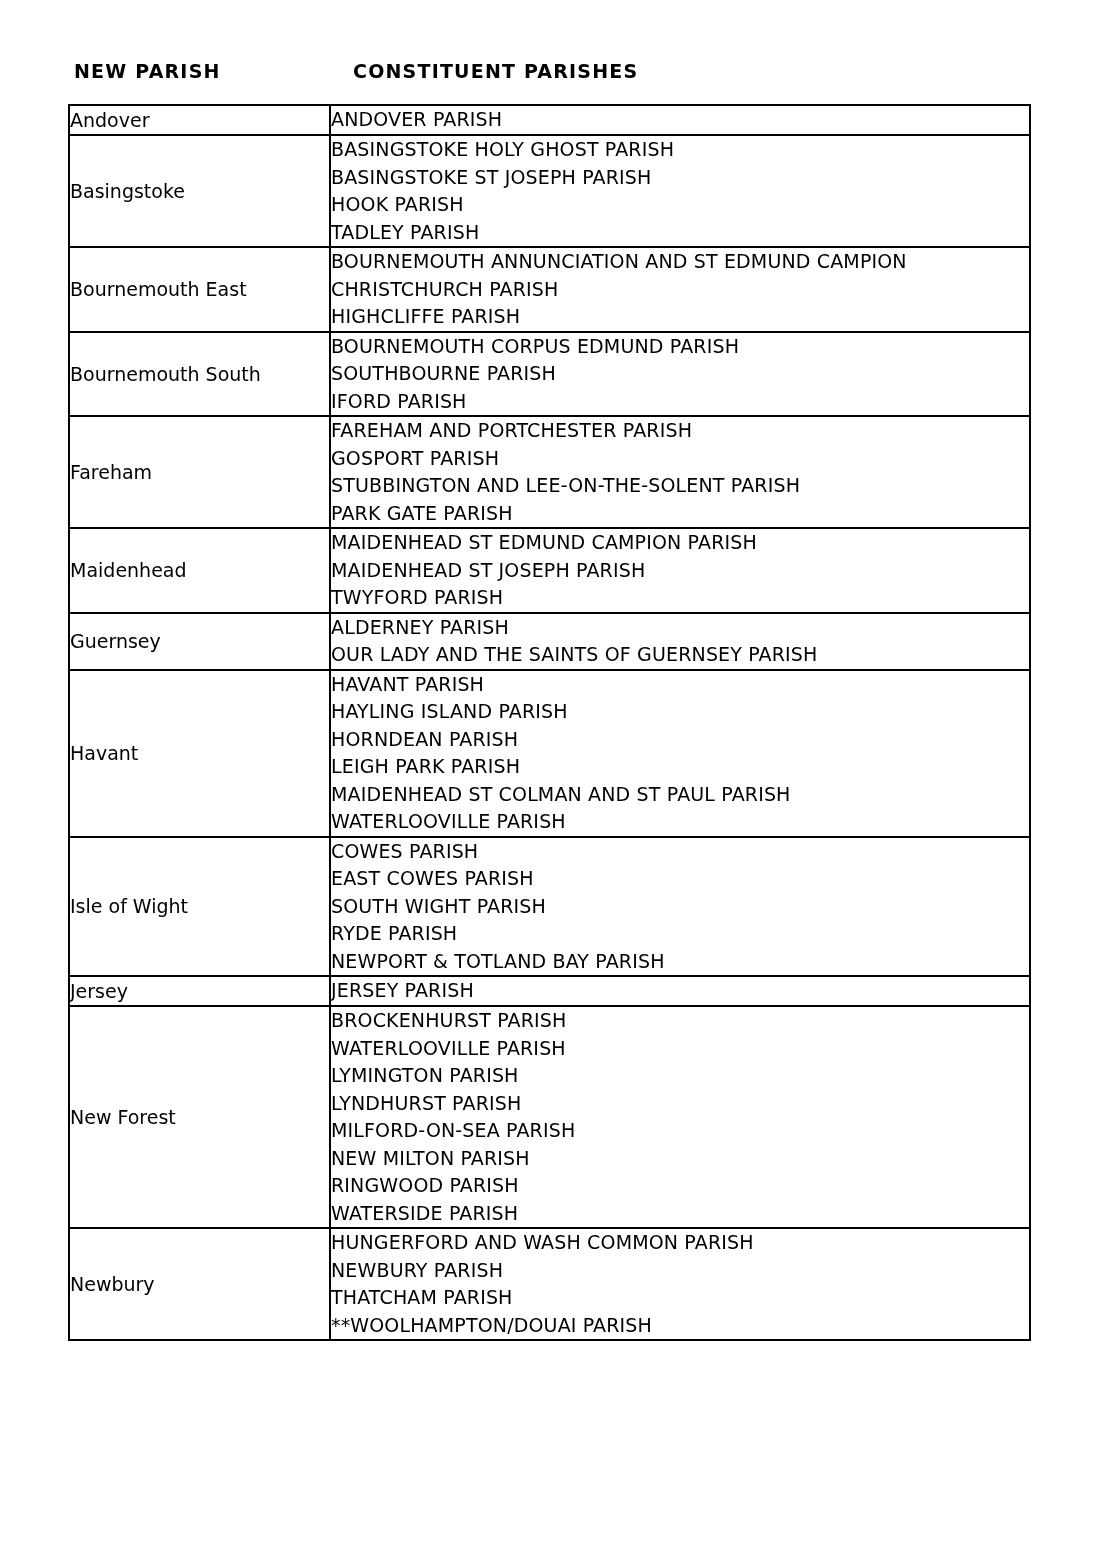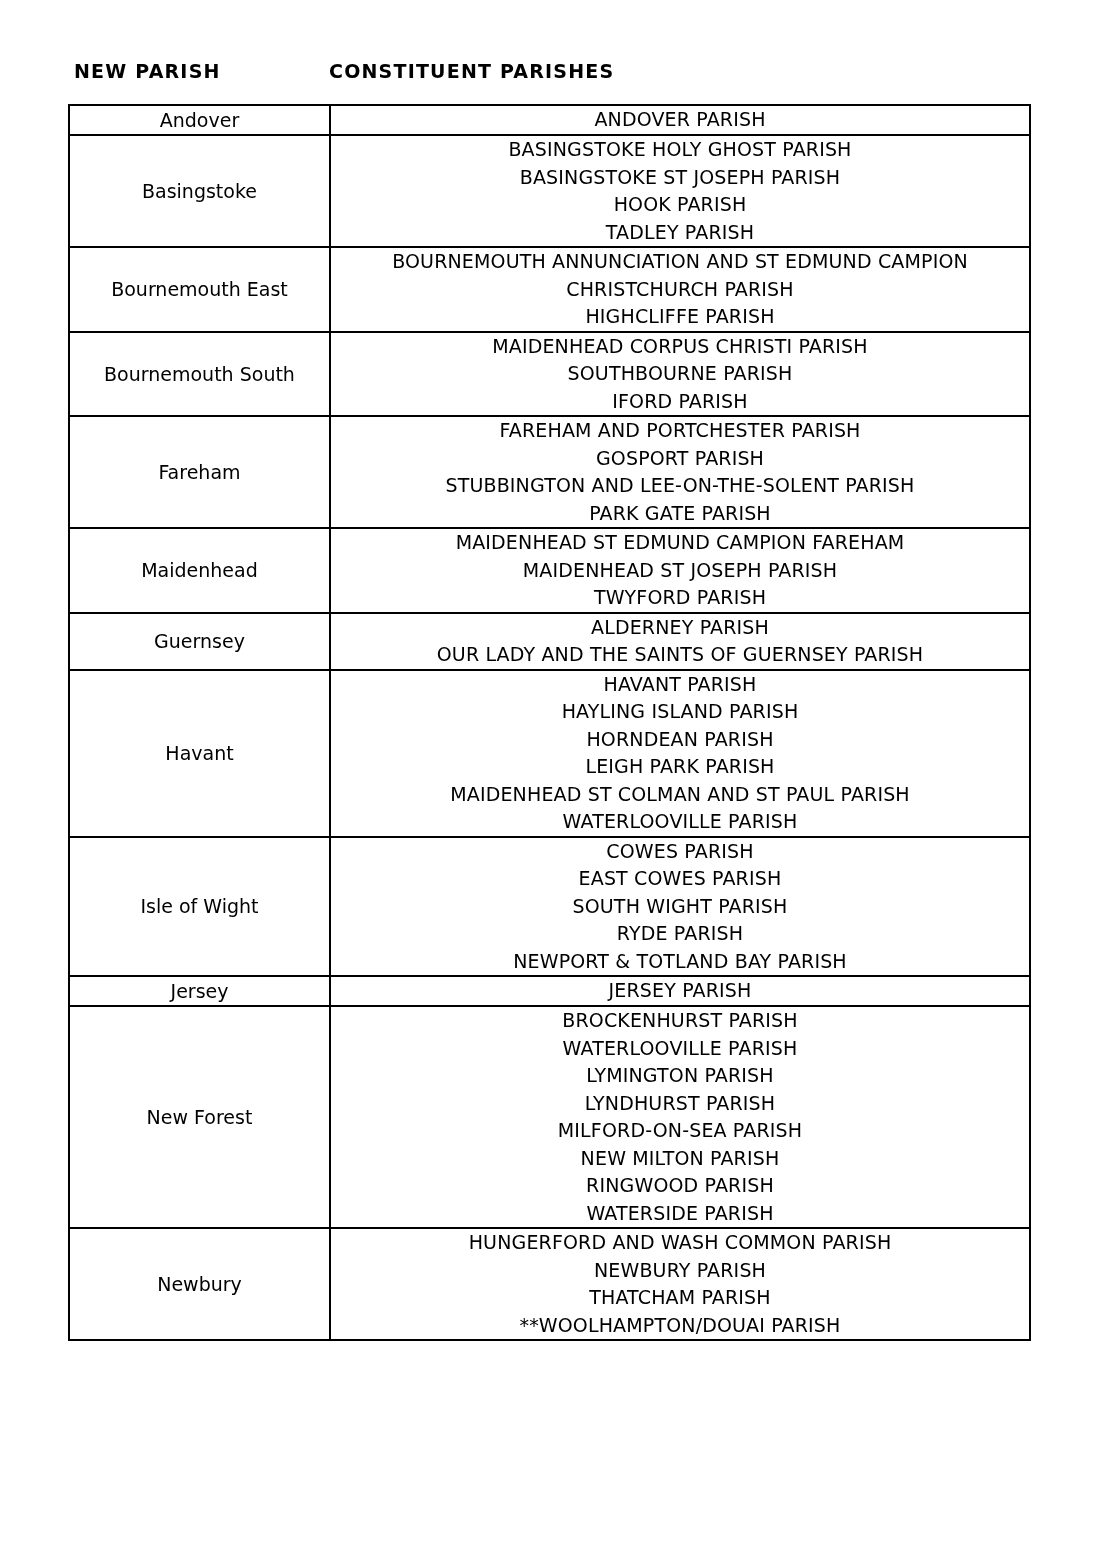--- a/index.html
+++ b/index.html
@@ -30,26 +30,26 @@
     font-weight: bold;
     font-size: 19px;
     letter-spacing: 1.2px;
   }
   .header-cell.left {
     width: 255px;
     flex: 0 0 255px;
   }
   .header-cell.right {
     flex: 1 1 auto;
+    margin-left: 24px;
   }
   table.parish-table {
     border-collapse: collapse;
     width: 963px;
     table-layout: fixed;
-    text-align: center;
   }
   table.parish-table td {
     border: 2px solid #000000;
     vertical-align: middle;
     padding: 0;
   }
   td.new-parish {
     width: 259px;
     padding: 4px 0 4px 10px;
     font-size: 19px;
@@ -98,38 +98,38 @@
           <td class="new-parish">Bournemouth East</td>
           <td class="constituents">
             <div class="const-line">BOURNEMOUTH ANNUNCIATION AND ST EDMUND CAMPION</div>
             <div class="const-line">CHRISTCHURCH PARISH</div>
             <div class="const-line">HIGHCLIFFE PARISH</div>
           </td>
         </tr>
         <tr>
           <td class="new-parish">Bournemouth South</td>
           <td class="constituents">
-            <div class="const-line">MAIDENHEAD CORPUS CHRISTI PARISH</div>
+            <div class="const-line">BOURNEMOUTH CORPUS EDMUND PARISH</div>
             <div class="const-line">SOUTHBOURNE PARISH</div>
             <div class="const-line">IFORD PARISH</div>
           </td>
         </tr>
         <tr>
           <td class="new-parish">Fareham</td>
           <td class="constituents">
             <div class="const-line">FAREHAM AND PORTCHESTER PARISH</div>
             <div class="const-line">GOSPORT PARISH</div>
             <div class="const-line">STUBBINGTON AND LEE-ON-THE-SOLENT PARISH</div>
             <div class="const-line">PARK GATE PARISH</div>
           </td>
         </tr>
         <tr>
           <td class="new-parish">Maidenhead</td>
           <td class="constituents">
-            <div class="const-line">MAIDENHEAD ST EDMUND CAMPION FAREHAM</div>
+            <div class="const-line">MAIDENHEAD ST EDMUND CAMPION PARISH</div>
             <div class="const-line">MAIDENHEAD ST JOSEPH PARISH</div>
             <div class="const-line">TWYFORD PARISH</div>
           </td>
         </tr>
         <tr>
           <td class="new-parish">Guernsey</td>
           <td class="constituents">
             <div class="const-line">ALDERNEY PARISH</div>
             <div class="const-line">OUR LADY AND THE SAINTS OF GUERNSEY PARISH</div>
           </td>

